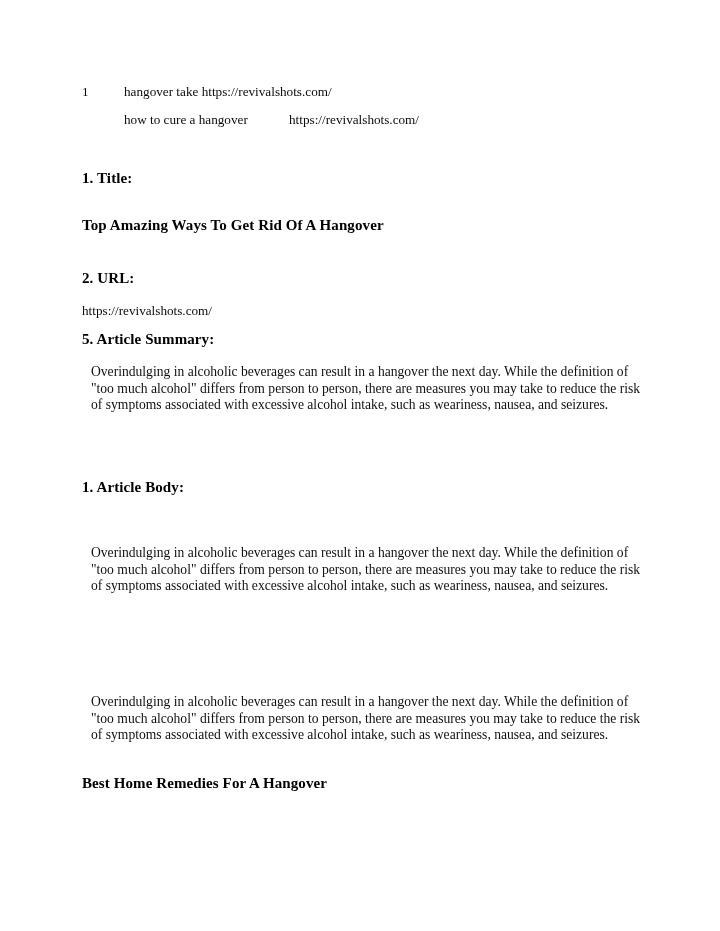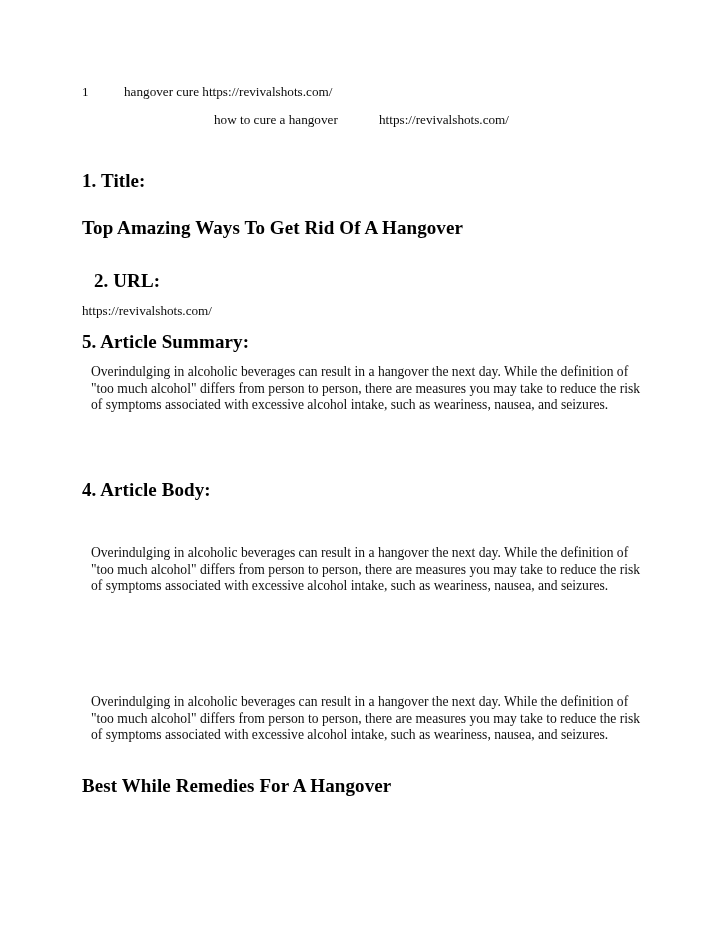--- a/index.html
+++ b/index.html
@@ -48,45 +48,44 @@
     position: absolute;
     top: 85px;
     left: 0;
     width: 552px;
   }
   .kw-line.second {
     position: absolute;
     top: 113px;
     left: 0;
     width: 552px;
-    justify-content: center;
   }
   .kw-line.second .num {
     width: 42px;
     flex: 0 0 42px;
   }
   .kw-line.second .kw {
     width: 165px;
     flex: 0 0 165px;
   }
 
   
   .heading {
     position: absolute;
     left: 0;
     font-weight: bold;
-    font-size: 19px;
+    font-size: 15px;
     line-height: 1.0;
     letter-spacing: 0.1px;
     color: #000000;
     white-space: pre;
   }
   .title-label   { top: 171px; }
   .title-text    { top: 218px; }
-  .url-label     { top: 271px; margin-left: 12px; }
+  .url-label     { top: 271px; }
   .summary-label { top: 332px; }
   .body-label    { top: 480px; }
   .remedies-head { top: 776px; }
 
   
   .plain {
     position: absolute;
     left: 0;
     font-size: 13.2px;
     line-height: 1.0;
@@ -111,40 +110,40 @@
   .para-body-2  { top: 694px; }
 </style>
 </head>
 <body>
 
 <div class="page">
   <div class="content">
 
     <div class="kw-line first">
       <span class="num">1</span>
-      <span class="kw">hangover cure</span>
+      <span class="kw">hangover take</span>
       <span class="kw"> </span>
       <span class="kw">https://revivalshots.com/</span>
     </div>
 
     <div class="kw-line second">
       <span class="num"></span>
       <span class="kw">how to cure a hangover</span>
       <span class="kw">https://revivalshots.com/</span>
     </div>
 
     <div class="heading title-label">1. Title:</div>
     <div class="heading title-text">Top Amazing Ways To Get Rid Of A Hangover</div>
 
     <div class="heading url-label">2. URL:</div>
     <div class="plain url-value">https://revivalshots.com/</div>
 
     <div class="heading summary-label">5. Article Summary:</div>
     <p class="para para-summary">Overindulging in alcoholic beverages can result in a hangover the next day. While the definition of "too much alcohol" differs from person to person, there are measures you may take to reduce the risk of symptoms associated with excessive alcohol intake, such as weariness, nausea, and seizures.</p>
 
-    <div class="heading body-label">4. Article Body:</div>
+    <div class="heading body-label">1. Article Body:</div>
     <p class="para para-body-1">Overindulging in alcoholic beverages can result in a hangover the next day. While the definition of "too much alcohol" differs from person to person, there are measures you may take to reduce the risk of symptoms associated with excessive alcohol intake, such as weariness, nausea, and seizures.</p>
     <p class="para para-body-2">Overindulging in alcoholic beverages can result in a hangover the next day. While the definition of "too much alcohol" differs from person to person, there are measures you may take to reduce the risk of symptoms associated with excessive alcohol intake, such as weariness, nausea, and seizures.</p>
 
-    <div class="heading remedies-head">Best While Remedies For A Hangover</div>
+    <div class="heading remedies-head">Best Home Remedies For A Hangover</div>
 
   </div>
 </div>
 
 </body></html>

